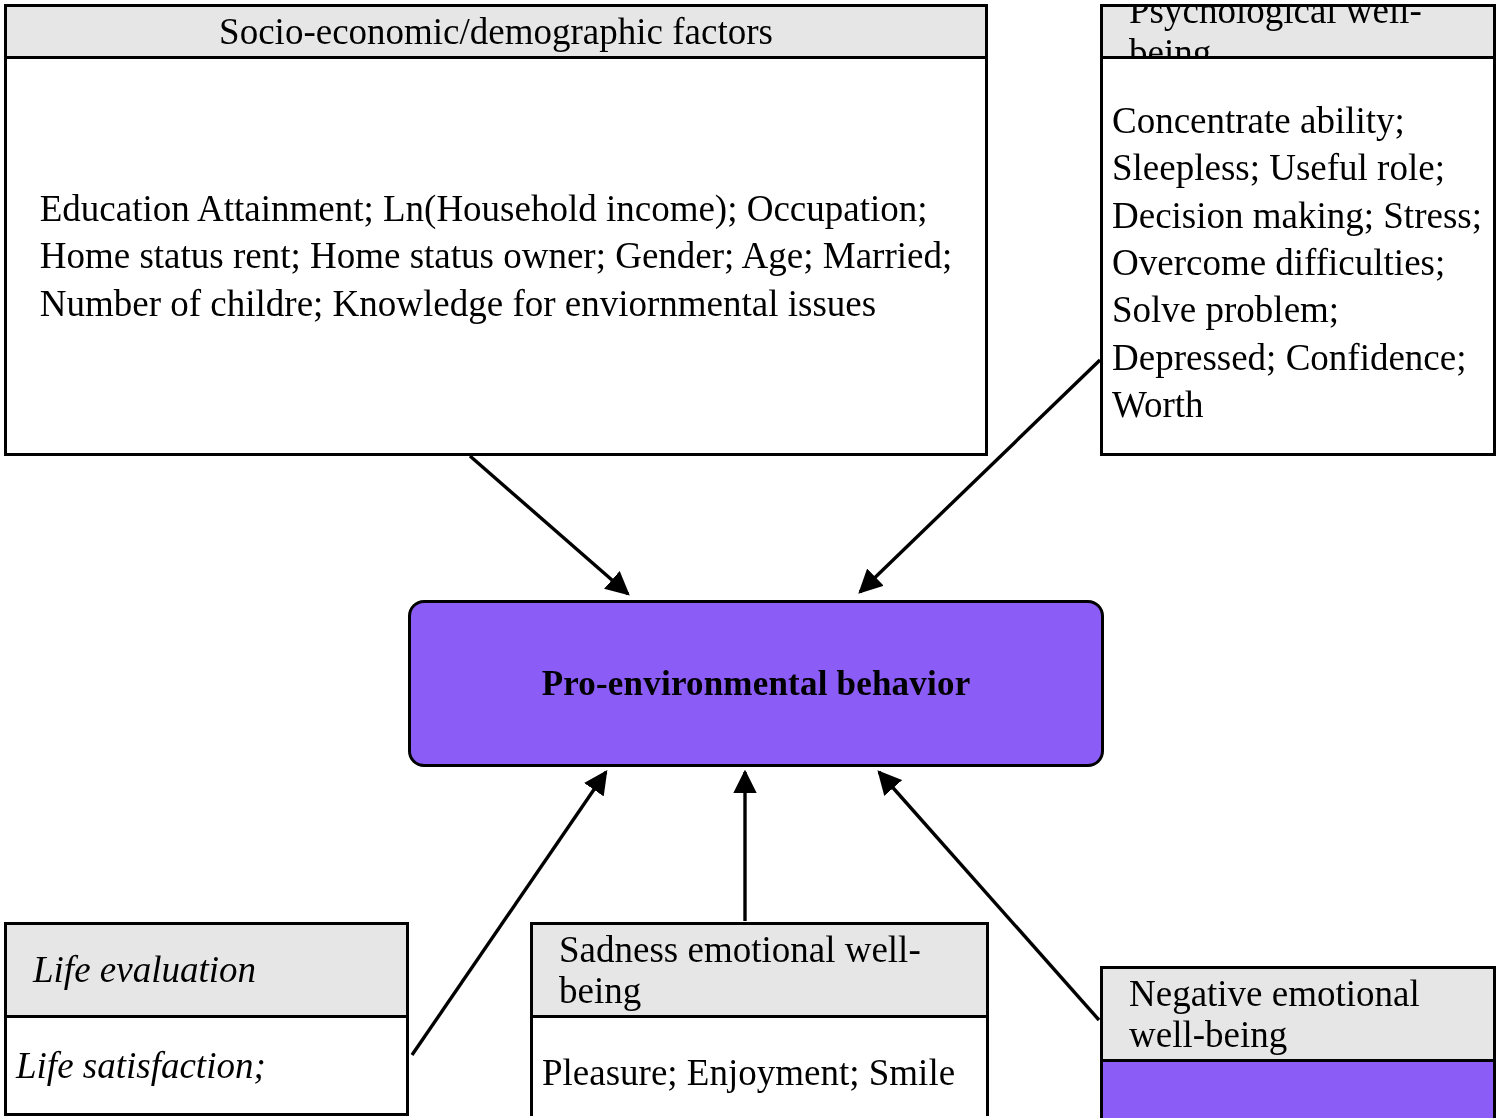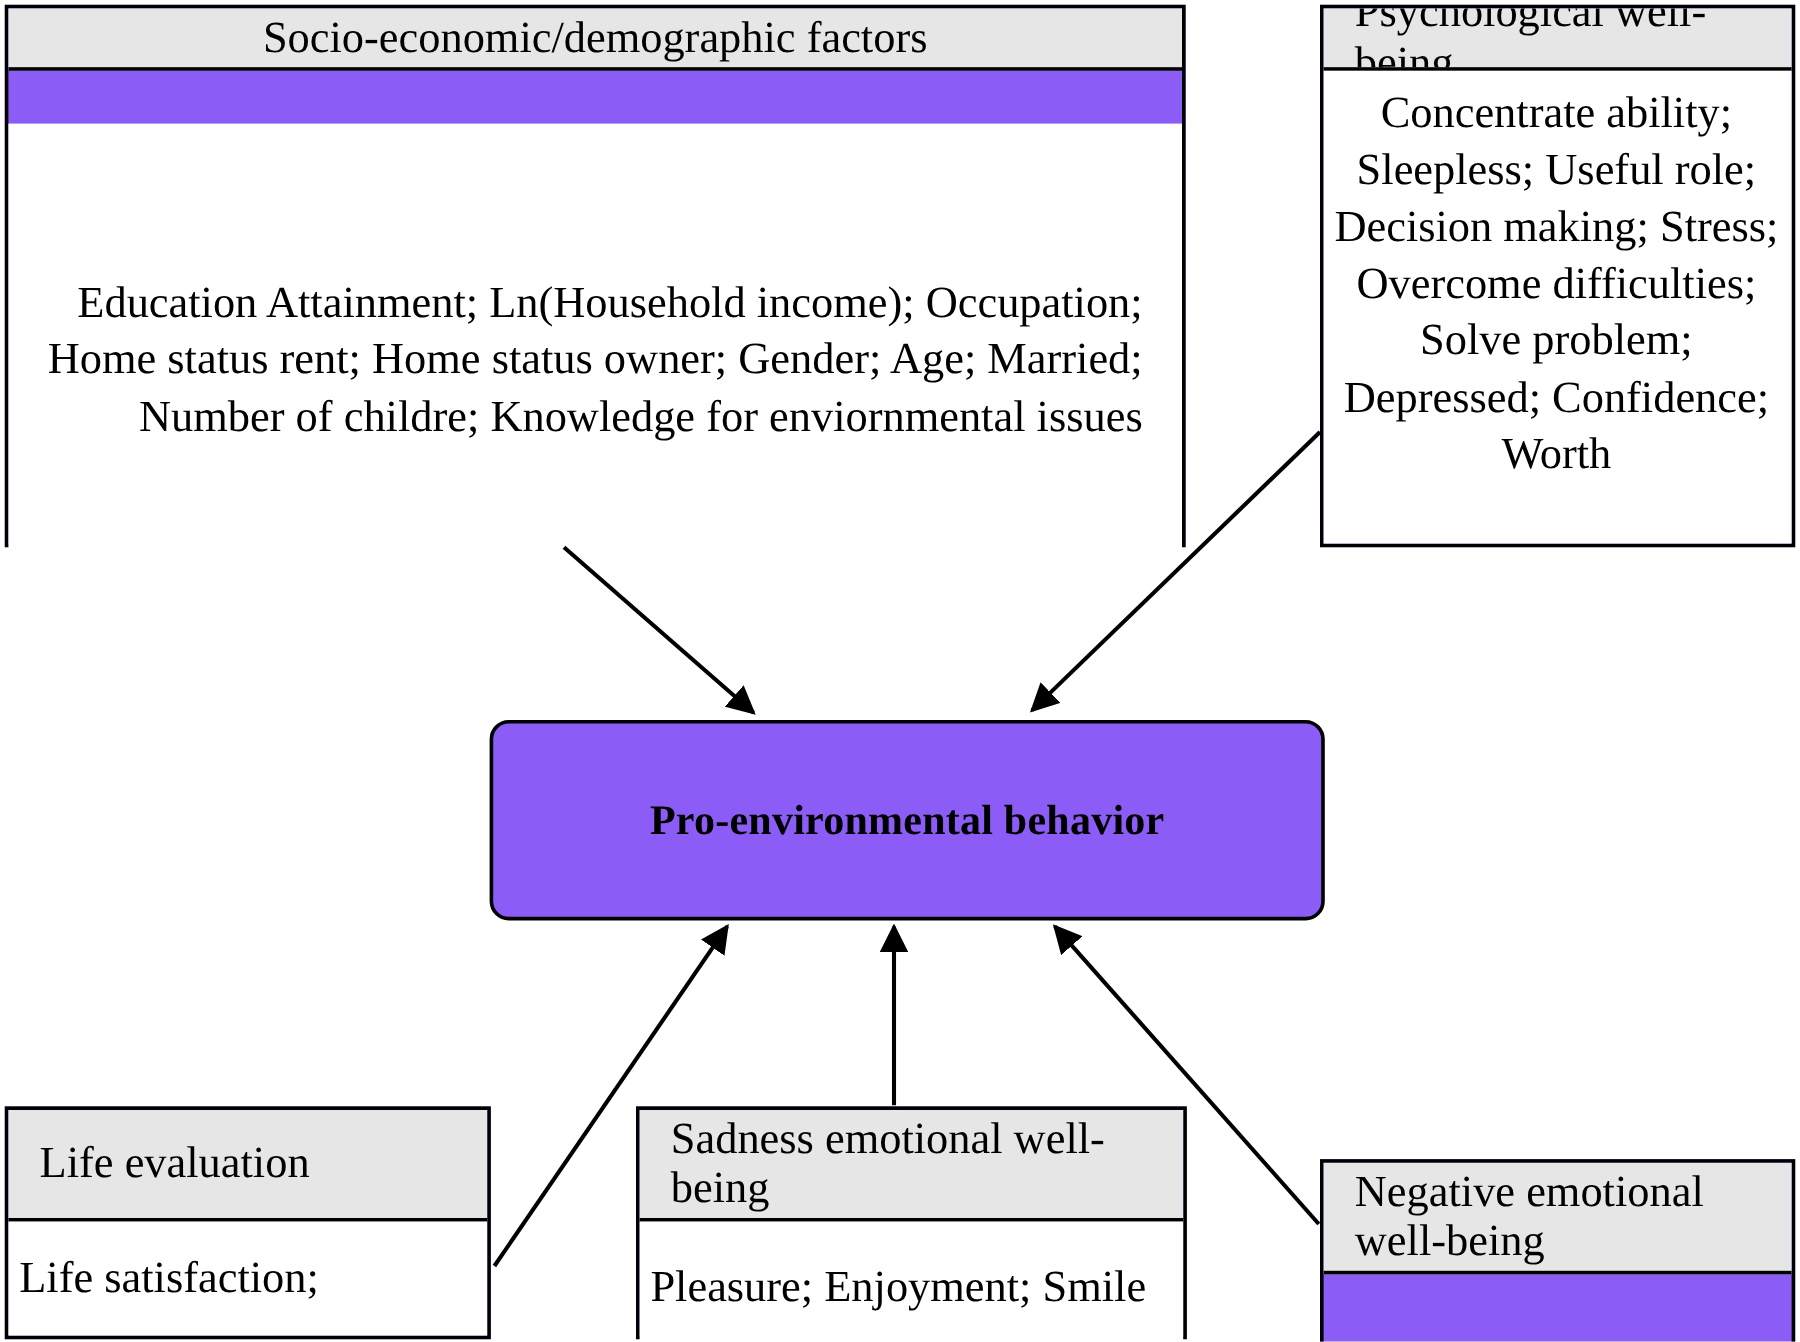--- a/index.html
+++ b/index.html
@@ -53,35 +53,34 @@
     background: #ffffff;
     font-size: 37px;
     line-height: 1.28;
     white-space: pre-line;
     overflow: hidden;
   }
   .body-center {
     display: flex;
     align-items: center;
     justify-content: center;
-    text-align: right;
-    margin-top: 44px;
+    text-align: left;
   }
   .body-left {
     display: flex;
     align-items: center;
     text-align: left;
     padding-left: 9px;
   }
   .body-left-top {
     display: flex;
     align-items: flex-start;
-    text-align: center;
+    text-align: left;
     padding-left: 9px;
-    padding-top: 12px;
+    padding-top: 38px;
   }
   #center-box {
     left: 408px;
     top: 600px;
     width: 696px;
     height: 167px;
     border-radius: 16px;
   }
   #center-box .center-label {
     width: 100%;
@@ -122,21 +121,21 @@
 Overcome difficulties;
 Solve problem;
 Depressed; Confidence;
 Worth</div>
   </div>
 
   <div class="box" id="center-box">
     <div class="center-label">Pro-environmental behavior</div>
   </div>
 
-  <div class="box" id="life-eval-box" style="left:4px; top:922px; width:405px; height:194px;">
+  <div class="box" id="life-eval-box" style="left:4px; top:922px; width:405px; height:194px;font-style:italic;">
     <div class="box-header hdr-left" style="height:93px;">Life evaluation</div>
     <div class="box-body body-left" style="height:95px;">Life satisfaction;</div>
   </div>
 
   <div class="box" id="positive-box" style="left:530px; top:922px; width:459px; height:194px;">
     <div class="box-header hdr-left" style="height:93px;">Sadness emotional well-being</div>
     <div class="box-body body-left" style="height:109px;">Pleasure; Enjoyment; Smile</div>
   </div>
 
   <div class="box" id="negative-box" style="left:1100px; top:966px; width:396px; height:194px;">

